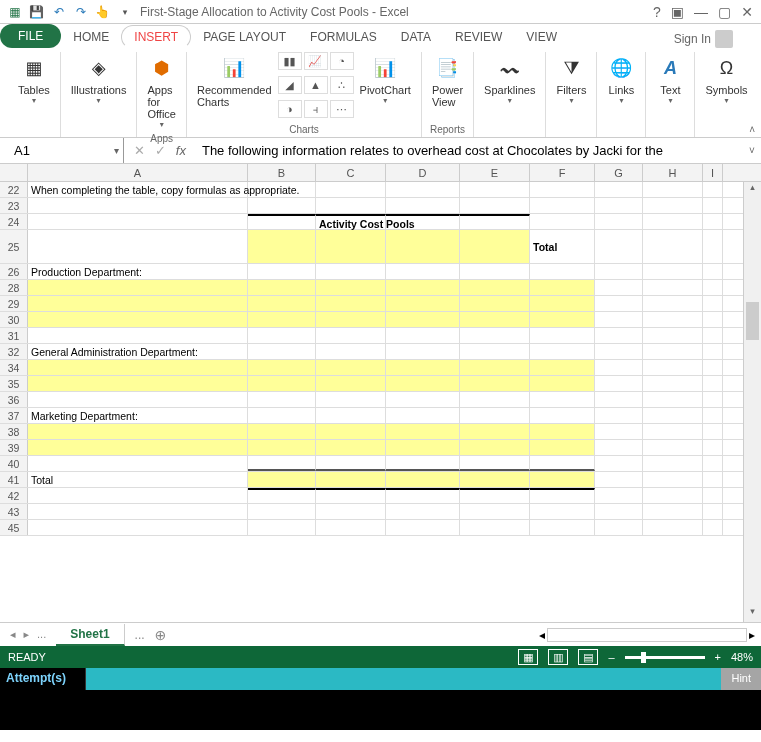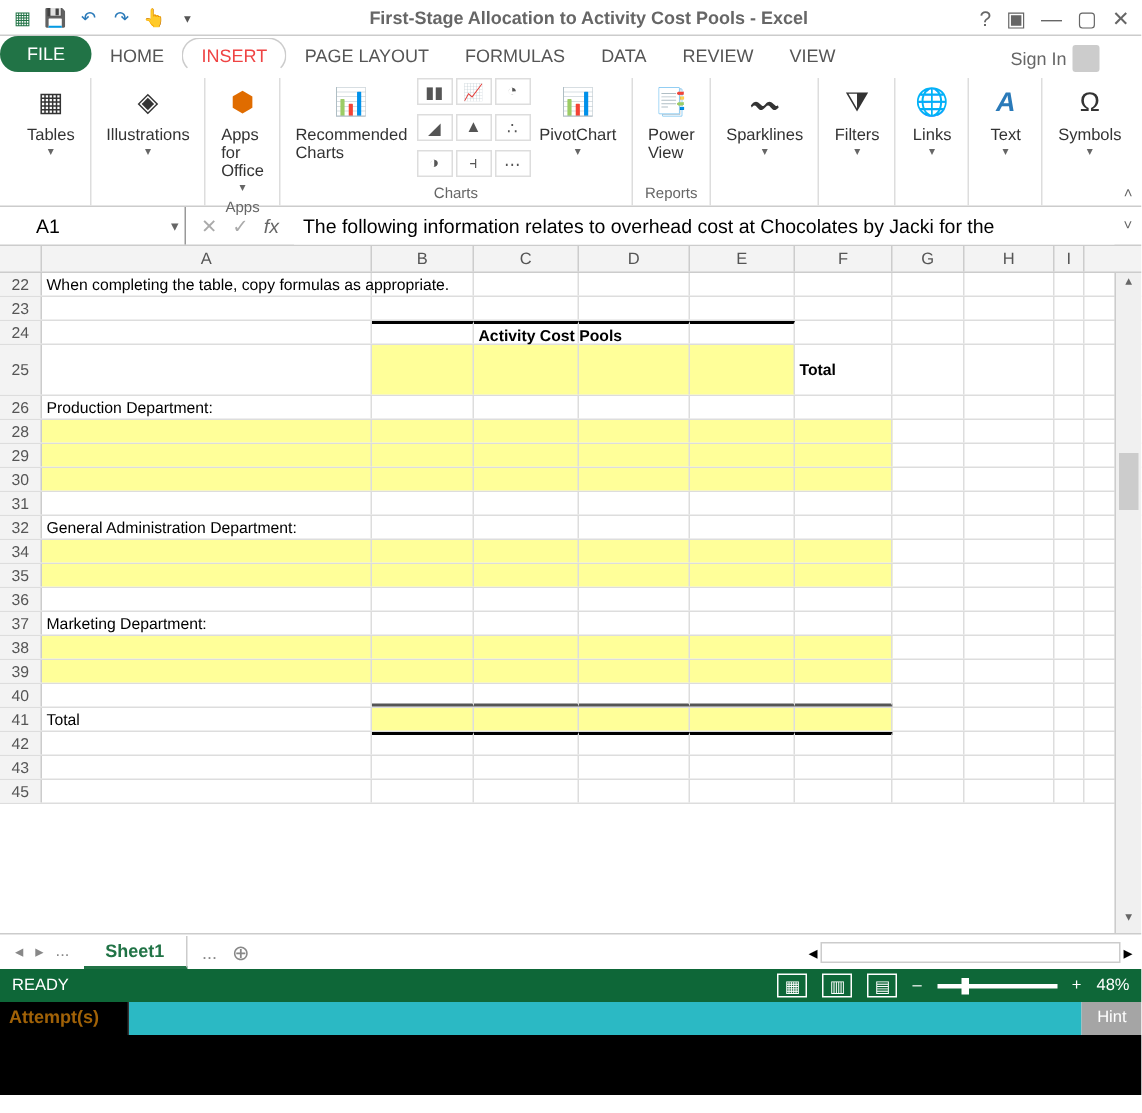--- a/index.html
+++ b/index.html
@@ -2,21 +2,21 @@
 <html><head>
   <meta charset="utf-8">
   <style>
     * { margin: 0; padding: 0; box-sizing: border-box; font-family: "Segoe UI", Tahoma, sans-serif; }
     body { background: #fff; width: 761px; height: 742px; overflow: hidden; position: relative; }
     
     
     .titlebar { height: 24px; background: #fff; border-bottom: 1px solid #ccc; display: flex; align-items: center; font-size: 11px; color: #555; }
     .qat { display: flex; gap: 4px; padding: 0 6px; align-items: center; }
     .qat-item { width: 18px; height: 18px; display: flex; align-items: center; justify-content: center; color: #555; font-size: 12px; }
-    .title-text { flex: 1; text-align: center; color: #666; font-size: 12px; font-weight: bold; }
+    .title-text { flex: 1; color: #666; font-size: 12px; }
     .title-controls { display: flex; gap: 10px; padding: 0 8px; font-size: 14px; color: #666; }
     
     
     .tabstrip { height: 24px; background: #fff; display: flex; align-items: flex-end; font-size: 12px; }
     .tab { padding: 4px 12px; color: #555; cursor: pointer; border-radius: 12px; }
     .tab.file { background: #217346; color: #fff; padding: 5px 18px; }
     .tab.active { color: #ef4444; border: 1px solid #ccc; border-bottom: 1px solid #fff; background: #fff; margin-bottom: -1px; }
     .signin { margin-left: auto; padding-right: 28px; color: #666; display: flex; align-items: center; gap: 4px; }
     .signin-icon { width: 18px; height: 18px; background: #ccc; border-radius: 2px; }
     
@@ -28,21 +28,21 @@
     .big-btn { display: flex; flex-direction: column; align-items: center; justify-content: flex-start; width: auto; padding: 2px 4px; font-size: 11px; color: #333; }
     .big-btn .icon { width: 28px; height: 28px; margin-bottom: 2px; display:flex; align-items:center; justify-content:center; font-size:18px; }
     .big-btn .lbl { line-height: 12px; text-align: left; }
     .drop { font-size: 8px; color: #666; }
     .small-icons { display: grid; grid-template-columns: repeat(3, 24px); grid-template-rows: repeat(3, 22px); gap: 2px; }
     .small-icons > div { width: 24px; height: 18px; display:flex; align-items:center; justify-content:center; font-size:11px; color:#555; border:1px solid #ddd; }
     .collapse-caret { position: absolute; right: 6px; bottom: 2px; font-size: 10px; color: #666; }
     
     
     .fbar { height: 26px; border-bottom: 1px solid #ccc; display: flex; align-items: stretch; }
-    .namebox { width: 124px; border-right: 1px solid #999; display: flex; align-items: center; padding: 0 24px; font-size: 13px; position: relative; }
+    .namebox { width: 124px; border-right: 1px solid #999; display: flex; align-items: center; padding: 0 14px; font-size: 13px; position: relative; }
     .namebox .dd { position:absolute; right:4px; font-size:10px; color:#666; }
     .fx-btns { display: flex; align-items: center; gap: 10px; padding: 0 10px; color: #aaa; font-size: 13px; }
     .fx-btns .fx { font-style: italic; color: #666; }
     .formula-input { flex: 1; border: none; font-size: 13px; padding: 0 6px; outline:none; }
     .fbar .dd2 { width:18px; display:flex; align-items:center; justify-content:center; color:#666; font-size:10px; }
     
     
     .colhead { height: 18px; display: flex; background: #f3f3f3; border-bottom: 1px solid #ccc; font-size: 11px; color: #555; }
     .ch-corner { width: 28px; border-right: 1px solid #ccc; }
     .ch { border-right: 1px solid #ccc; text-align: center; line-height: 18px; }
@@ -69,21 +69,21 @@
     
     
     .statusbar { height: 22px; background: #0e6738; color: #fff; display: flex; align-items: center; font-size: 11px; padding: 0 8px; }
     .status-right { margin-left: auto; display: flex; align-items: center; gap: 10px; }
     .zoom-slider { width: 80px; height: 3px; background: #fff; position: relative; }
     .zoom-slider::after { content:''; position:absolute; left:20%; top:-4px; width:5px; height:11px; background:#fff; }
     .view-btn { width:20px; height:16px; border:1px solid #fff; display:flex; align-items:center; justify-content:center; }
     
     
     .attemptsbar { height: 22px; display:flex; }
-    .attempts-lbl { background:#000; color:#a16207; font-weight:bold; font-size:12px; padding: 3px 6px; width:86px; border-right:1px solid #333; }
+    .attempts-lbl { background:#000; color:#7dd3fc; font-weight:bold; font-size:12px; padding: 3px 6px; width:86px; border-right:1px solid #333; }
     .attempts-fill { flex:1; background: #2bb9c4; }
     .hint-btn { background:#a5a5a5; color:#fff; font-size:11px; padding:4px 10px; }
     
     
     .blackpad { height: 40px; background:#000; }
     
     
     .cA { width: 220px; }
     .cB { width: 68px; }
     .cC { width: 70px; }

